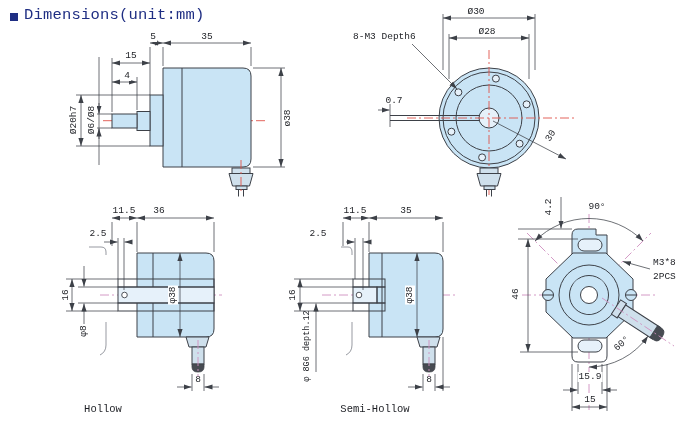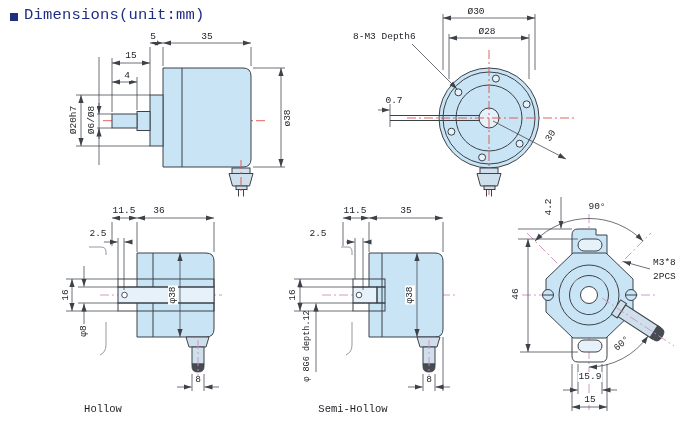--- a/index.html
+++ b/index.html
@@ -303,21 +303,21 @@
   <span class="lb nobg" style="left:198px;top:380px">8</span>
   <span class="lb cap nobg" style="left:103px;top:410px">Hollow</span>
 
   <span class="lb" style="left:355px;top:211px">11.5</span>
   <span class="lb" style="left:406px;top:211px">35</span>
   <span class="lb nobg" style="left:318px;top:234px">2.5</span>
   <span class="lb r90" style="left:293px;top:295px">16</span>
   <span class="lb r90 nobg" style="left:307px;top:346px;font-size:8.5px">φ 8G6 depth.12</span>
   <span class="lb r90" style="left:410px;top:295px">φ38</span>
   <span class="lb nobg" style="left:429px;top:380px">8</span>
-  <span class="lb cap nobg" style="left:353px;top:410px">Semi-Hollow</span>
+  <span class="lb cap nobg" style="left:375px;top:410px">Semi-Hollow</span>
 
   <span class="lb r90 nobg" style="left:549px;top:207px">4.2</span>
   <span class="lb nobg" style="left:597px;top:207px">90°</span>
   <span class="lb r90" style="left:516px;top:294px">46</span>
   <span class="lb la nobg" style="left:652px;top:263px">M3*8</span>
   <span class="lb la nobg" style="left:652px;top:277px">2PCS</span>
   <span class="lb nobg" style="left:622px;top:344px;transform:translate(-50%,-50%) rotate(-42deg)">60°</span>
   <span class="lb" style="left:590px;top:377px">15.9</span>
   <span class="lb" style="left:590px;top:400px">15</span>
 

